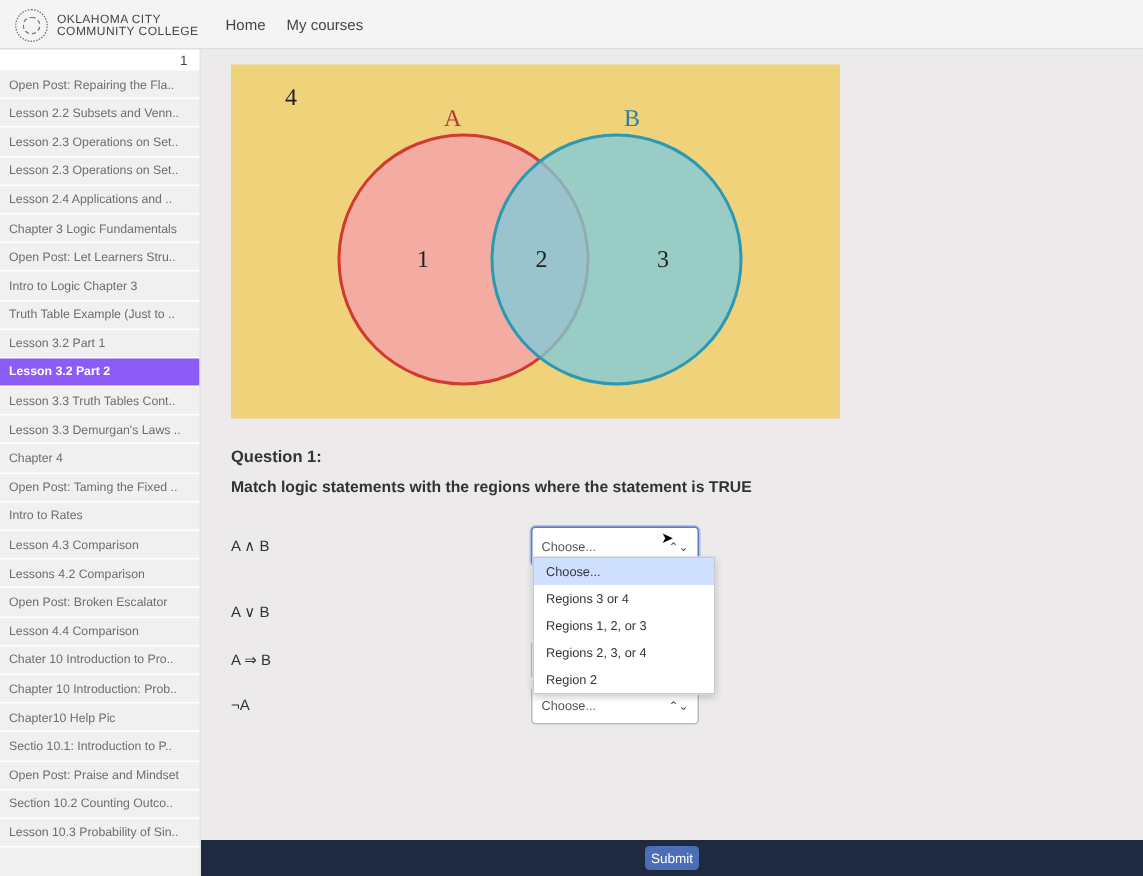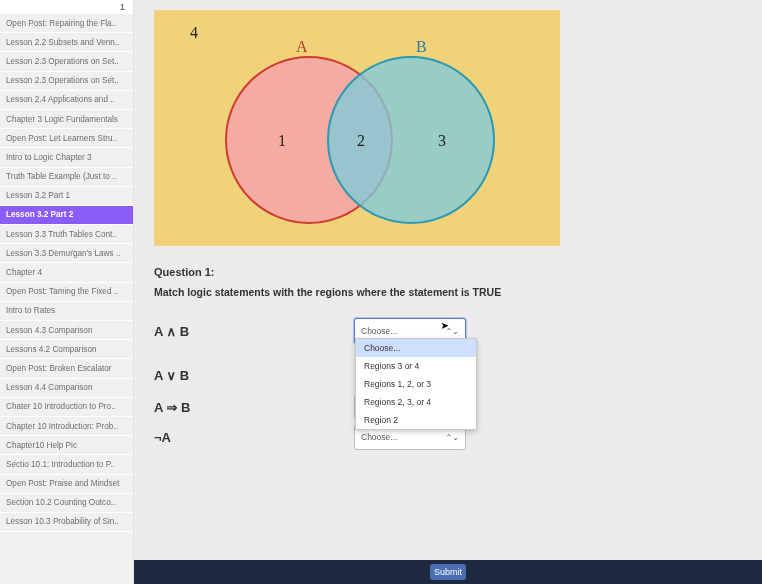--- a/index.html
+++ b/index.html
@@ -17,35 +17,48 @@
   .side-count { text-align: right; padding: 2px 8px; font-size: 9px; color: #444; background: #fff; }
   .side-item { padding: 4.6px 6px; border-bottom: 1px solid #fff; white-space: nowrap; overflow: hidden; text-overflow: ellipsis; cursor: pointer; }
   .side-item.active { background: #8b5cf6; color: #fff; font-weight: bold; }
   .content { flex: 1; overflow: hidden; padding: 10px 20px 0 20px; background: #eceaea; display: flex; flex-direction: column; position: relative; }
   .venn-panel { background: #f0d27a; width: 406px; height: 236px; position: relative; margin: 0 auto 16px 0; }
   .venn-svg { position: absolute; inset: 0; }
   .venn-label { position: absolute; font-family: "Times New Roman", serif; font-size: 16px; color: #222; }
   .q-title { font-size: 11px; font-weight: bold; color: #333; margin: 4px 0 8px 0; }
   .q-instr { font-size: 10.5px; font-weight: bold; color: #333; margin-bottom: 18px; }
   .match-row { display: flex; align-items: center; height: 30px; }
-  .match-label { width: 200px; font-size: 13px; font-weight: bold; color: #333; }
+  .match-label { width: 200px; font-size: 10px; font-weight: normal; color: #333; }
   .select-box { position: relative; width: 112px; height: 18px; background: #fff; border: 1px solid #bcbcbc; border-radius: 3px; font-size: 8.5px; color: #555; display: flex; align-items: center; padding: 12px 6px; cursor: pointer; }
   .select-box.open { border-color: #5a7dcd; box-shadow: 0 0 0 1px rgba(90,125,205,0.4); }
   .select-caret { margin-left: auto; font-size: 8px; color: #555; }
   .cursor-arrow { position: absolute; top: 1px; right: 16px; font-size: 10px; color: #000; pointer-events: none; }
   .dropdown { position: absolute; top: 19px; left: 0; width: 122px; background: #fff; border: 1px solid #c9c9c9; box-shadow: 0 2px 5px rgba(0,0,0,0.2); z-index: 10; }
   .dd-item { padding: 4px 8px; font-size: 8.5px; color: #333; cursor: pointer; white-space: nowrap; }
   .dd-item:hover, .dd-item.hl { background: #cfe0ff; }
   .footer-bar { position: absolute; bottom: 0; left: 0; right: 0; height: 24px; background: #1f2a40; display: flex; justify-content: center; align-items: center; }
   .submit-btn { background: #4a6fb5; color: #fff; font-size: 9px; padding: 3px 4px; border-radius: 3px; border: none; cursor: pointer; }
 </style>
 </head>
 <body>
 
 <div class="page">
+  <div class="header">
+    <div class="logo-block">
+      <div class="logo-icon"></div>
+      <div class="logo-text">
+        <div>OKLAHOMA CITY</div>
+        <div>COMMUNITY COLLEGE</div>
+      </div>
+    </div>
+    <div class="nav">
+      <a href="#">Home</a>
+      <a href="#">My courses</a>
+    </div>
+  </div>
 
   <div class="body">
     <div class="sidebar">
       <div class="side-count">1</div>
       <div id="sidebar-items">
           <div class="side-item">Open Post: Repairing the Fla..</div>
           <div class="side-item">Lesson 2.2 Subsets and Venn..</div>
           <div class="side-item">Lesson 2.3 Operations on Set..</div>
           <div class="side-item">Lesson 2.3 Operations on Set..</div>
           <div class="side-item">Lesson 2.4 Applications and ..</div>

